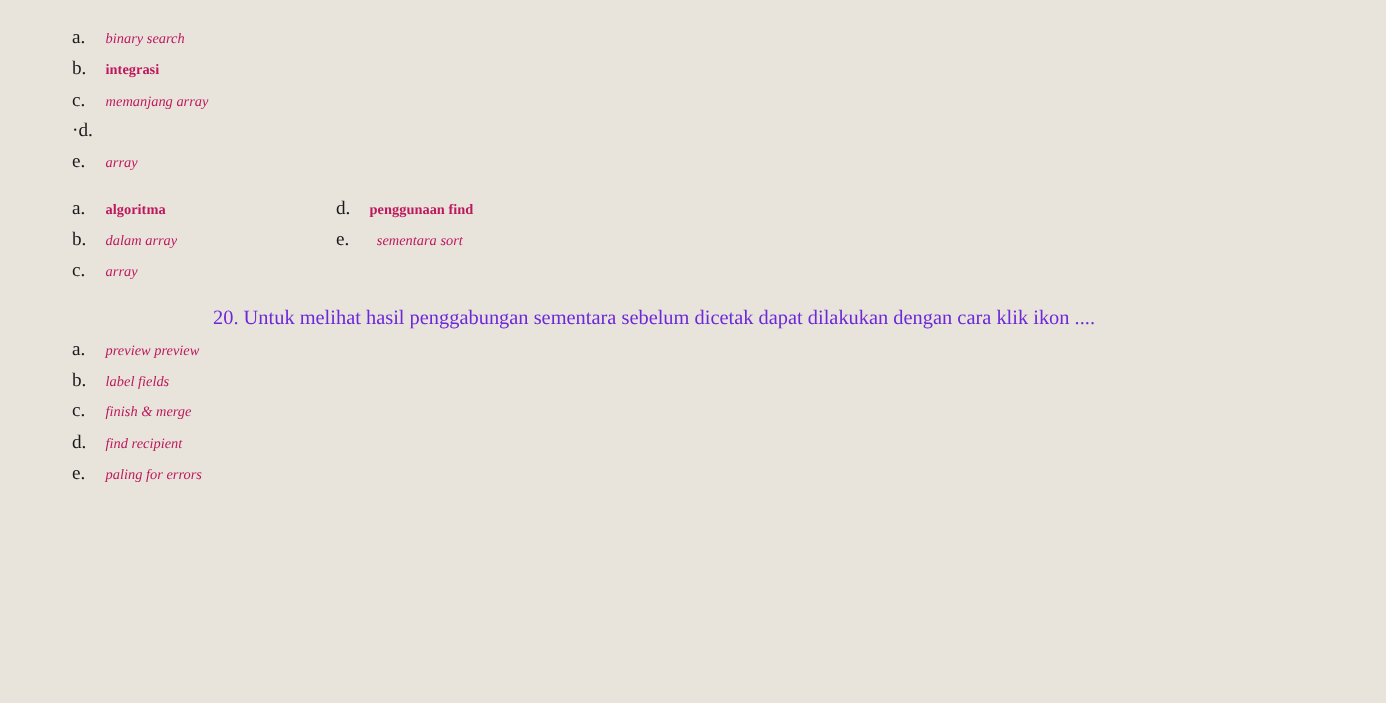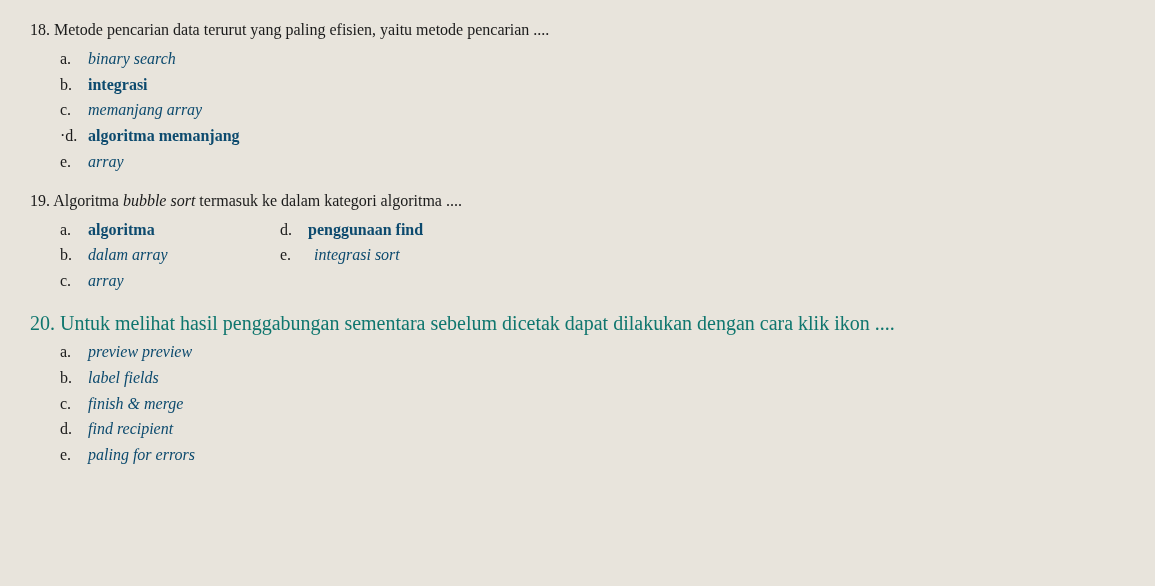--- a/index.html
+++ b/index.html
@@ -49,22 +49,22 @@
       margin-bottom: 1px;
     }
 
     .option-label {
       min-width: 28px;
       font-size: 16px;
       color: #1a1a1a;
     }
 
     .option-text {
-      font-size: 16px;
-      color: #0c4a6e;
+      font-size: 12px;
+      color: #be185d;
     }
 
     .option-text.italic {
       font-style: italic;
     }
 
     .option-text.normal {
       font-style: normal;
       font-weight: bold;
     }
@@ -78,80 +78,74 @@
       grid-template-rows: auto auto auto;
       row-gap: 1px;
     }
 
     .col-left, .col-right {
       display: flex;
       align-items: baseline;
     }
 
     .q20-text {
-      font-size: 20px;
-      color: #0f766e;
+      font-size: 17px;
+      color: #6d28d9;
       line-height: 1.5;
+      text-align: center;
     }
   </style>
 </head>
 <body>
 
 <div class="page-content">
 
   <div class="question-block">
-    <div class="question-text">
-      <span>18. </span>Metode pencarian data terurut yang paling efisien, yaitu metode pencarian ....
-    </div>
     <div class="options-list">
       <div class="option-item">
         <span class="option-label">a.</span>
         <span class="option-text italic">binary search</span>
       </div>
       <div class="option-item">
         <span class="option-label">b.</span>
         <span class="option-text normal">integrasi</span>
       </div>
       <div class="option-item">
         <span class="option-label">c.</span>
         <span class="option-text italic">memanjang array</span>
       </div>
       <div class="option-item">
         <span class="option-label">·d.</span>
-        <span class="option-text normal">algoritma memanjang</span>
       </div>
       <div class="option-item">
         <span class="option-label">e.</span>
         <span class="option-text italic">array</span>
       </div>
     </div>
   </div>
 
   <div class="question-block">
-    <div class="question-text">
-      <span>19. </span>Algoritma <em>bubble sort</em> termasuk ke dalam kategori algoritma ....
-    </div>
     <div class="options-two-col">
 
       <div class="col-left">
         <span class="option-label">a.</span>
         <span class="option-text normal">algoritma</span>
       </div>
       <div class="col-right">
         <span class="option-label">d.</span>
         <span class="option-text normal">penggunaan find</span>
       </div>
 
       <div class="col-left">
         <span class="option-label">b.</span>
         <span class="option-text italic">dalam array</span>
       </div>
       <div class="col-right">
         <span class="option-label" style="margin-right: 6px;">e.</span>
-        <span class="option-text italic">integrasi sort</span>
+        <span class="option-text italic">sementara sort</span>
       </div>
 
       <div class="col-left">
         <span class="option-label">c.</span>
         <span class="option-text italic">array</span>
       </div>
       <div class="col-right"></div>
     </div>
   </div>
 

